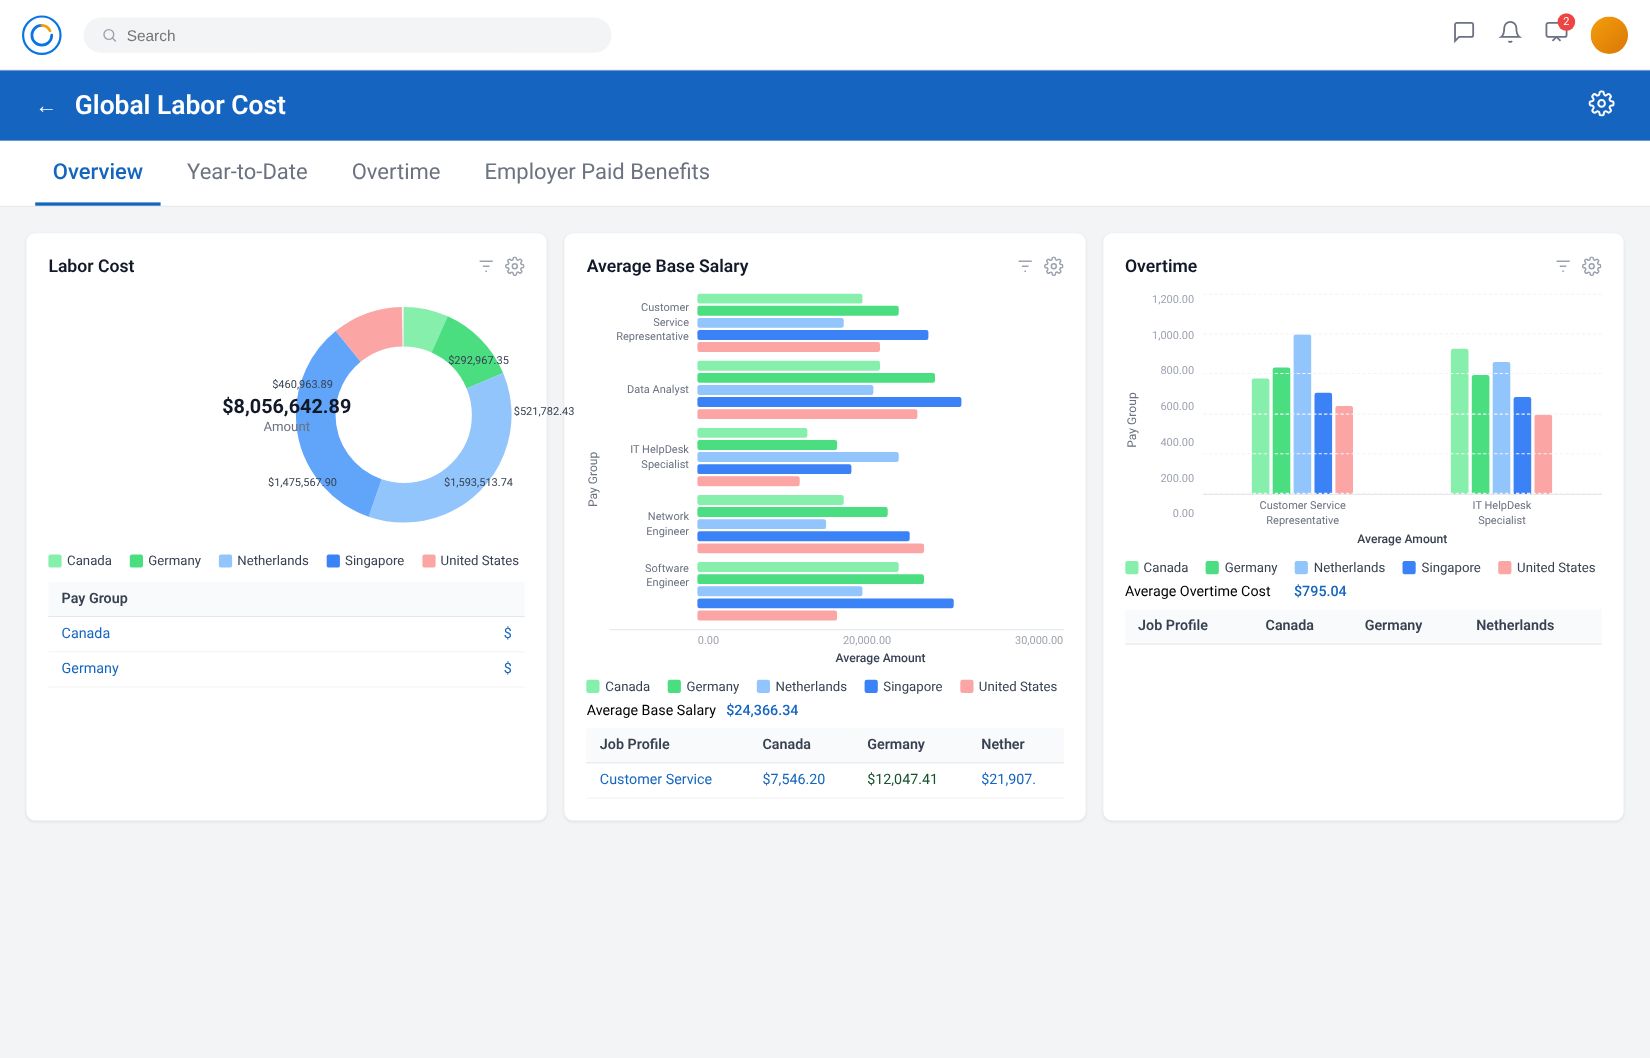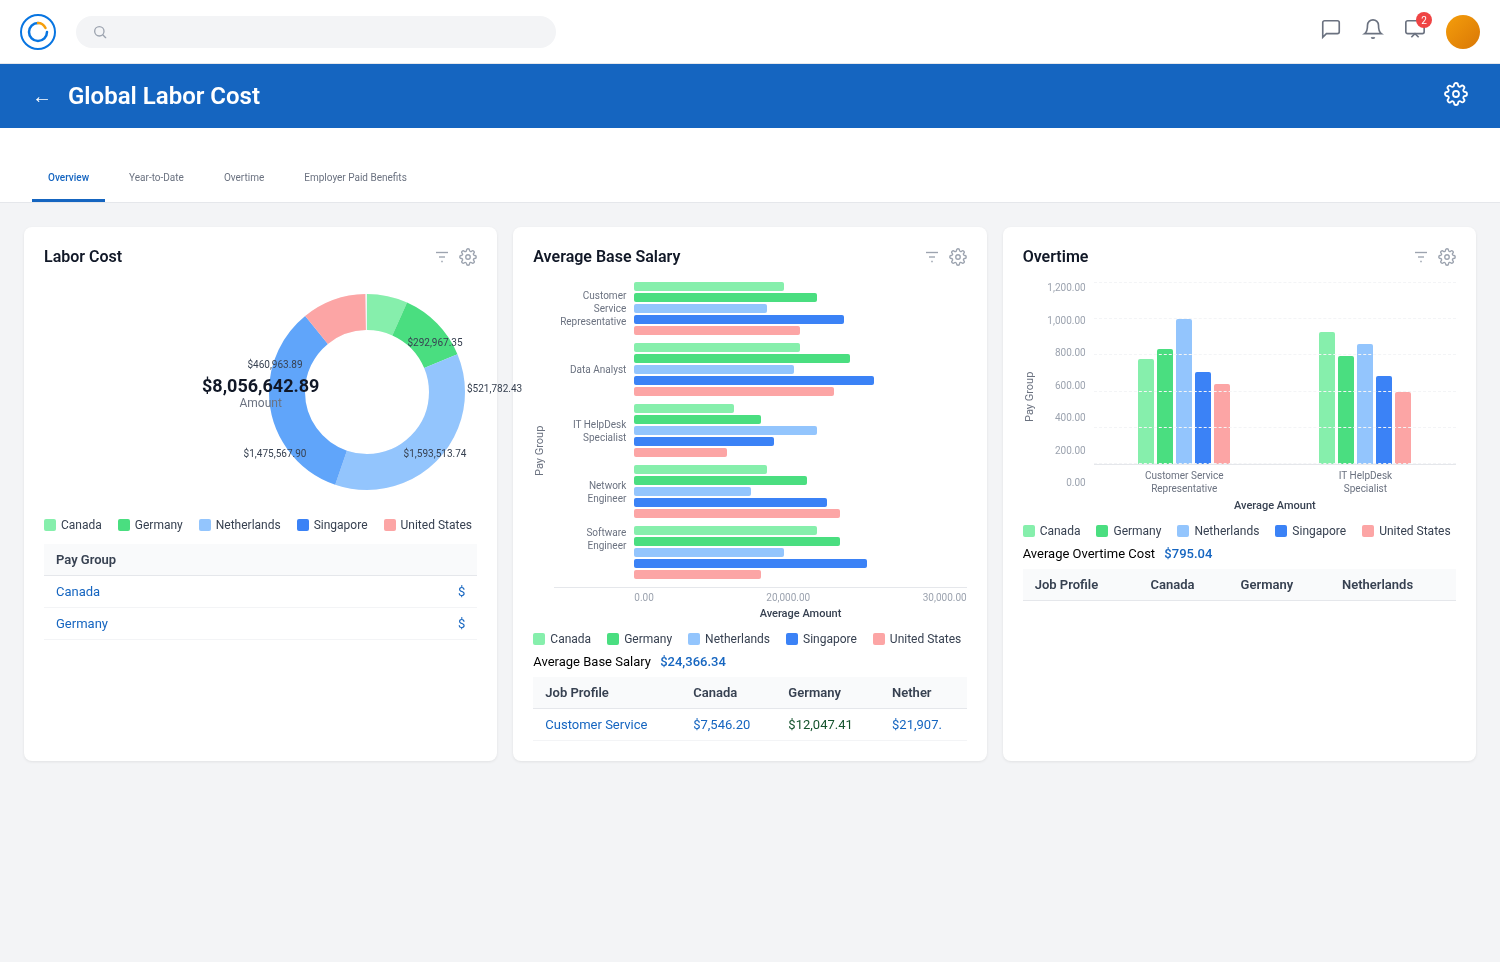--- a/index.html
+++ b/index.html
@@ -57,24 +57,23 @@
 
     
     .tabs-bar {
       background: #fff;
       padding: 0 32px;
       display: flex;
       align-items: center;
       border-bottom: 1px solid #e5e7eb;
     }
     .tab {
-      padding: 16px 16px; font-size: 10px; cursor: pointer;
+      padding: 16px 16px; font-size: 20px; cursor: pointer;
       color: #6b7280; border-bottom: 3px solid transparent;
       margin-right: 8px;
-      margin-top: 28px;
     }
     .tab.active { color: #1565c0; border-bottom-color: #1565c0; font-weight: 500; }
 
     
     .main-content {
       padding: 24px 24px;
       display: grid;
       grid-template-columns: 1fr 1fr 1fr;
       gap: 16px;
     }
@@ -153,20 +152,21 @@
         <path d="M12 3 C7 3 3 7 3 12 C3 17 7 21 12 21 C17 21 21 17 21 12" stroke="#0875e1" stroke-width="2.5" stroke-linecap="round" fill="none"></path>
         <path d="M12 3 C15 3 18 5 19.5 8" stroke="#f59e0b" stroke-width="2.5" stroke-linecap="round" fill="none"></path>
       </svg>
     </div>
   </div>
   <div class="search-bar">
     <svg width="16" height="16" viewBox="0 0 24 24" fill="none">
       <circle cx="11" cy="11" r="7" stroke="#9ca3af" stroke-width="2"></circle>
       <path d="m16.5 16.5 4 4" stroke="#9ca3af" stroke-width="2" stroke-linecap="round"></path>
     </svg>
+    <input type="text" placeholder="Search" style="">
   </div>
   <div class="nav-icons">
     <div class="nav-icon">
       <svg width="22" height="22" viewBox="0 0 24 24" fill="none" stroke="#6b7280" stroke-width="1.8">
           <path d="M21 15a2 2 0 0 1-2 2H7l-4 4V5a2 2 0 0 1 2-2h14a2 2 0 0 1 2 2z"></path>
         </svg>
     </div>
     <div class="nav-icon">
       <svg width="22" height="22" viewBox="0 0 24 24" fill="none" stroke="#6b7280" stroke-width="1.8">
           <path d="M18 8A6 6 0 0 0 6 8c0 7-3 9-3 9h18s-3-2-3-9"></path>
@@ -518,21 +518,21 @@
         <span>Singapore</span>
       </div>
       <div class="legend-item">
         <div class="legend-dot" style="background:#fca5a5;"></div>
         <span>United States</span>
       </div>
     </div>
 
     <div style="font-size:13px; margin-top:8px;">
       <span>Average Overtime Cost</span>
-      <span style="color:#1565c0; font-weight:500; margin-left:6px;">$795.04</span>
+      <span style="color:#1565c0; font-weight:500; margin-left:18px;">$795.04</span>
     </div>
 
     <table class="data-table" style="margin-top:8px;">
       <thead>
         <tr>
           <th>Job Profile</th>
           <th>Canada</th>
           <th>Germany</th>
           <th>Netherlands</th>
         </tr>

